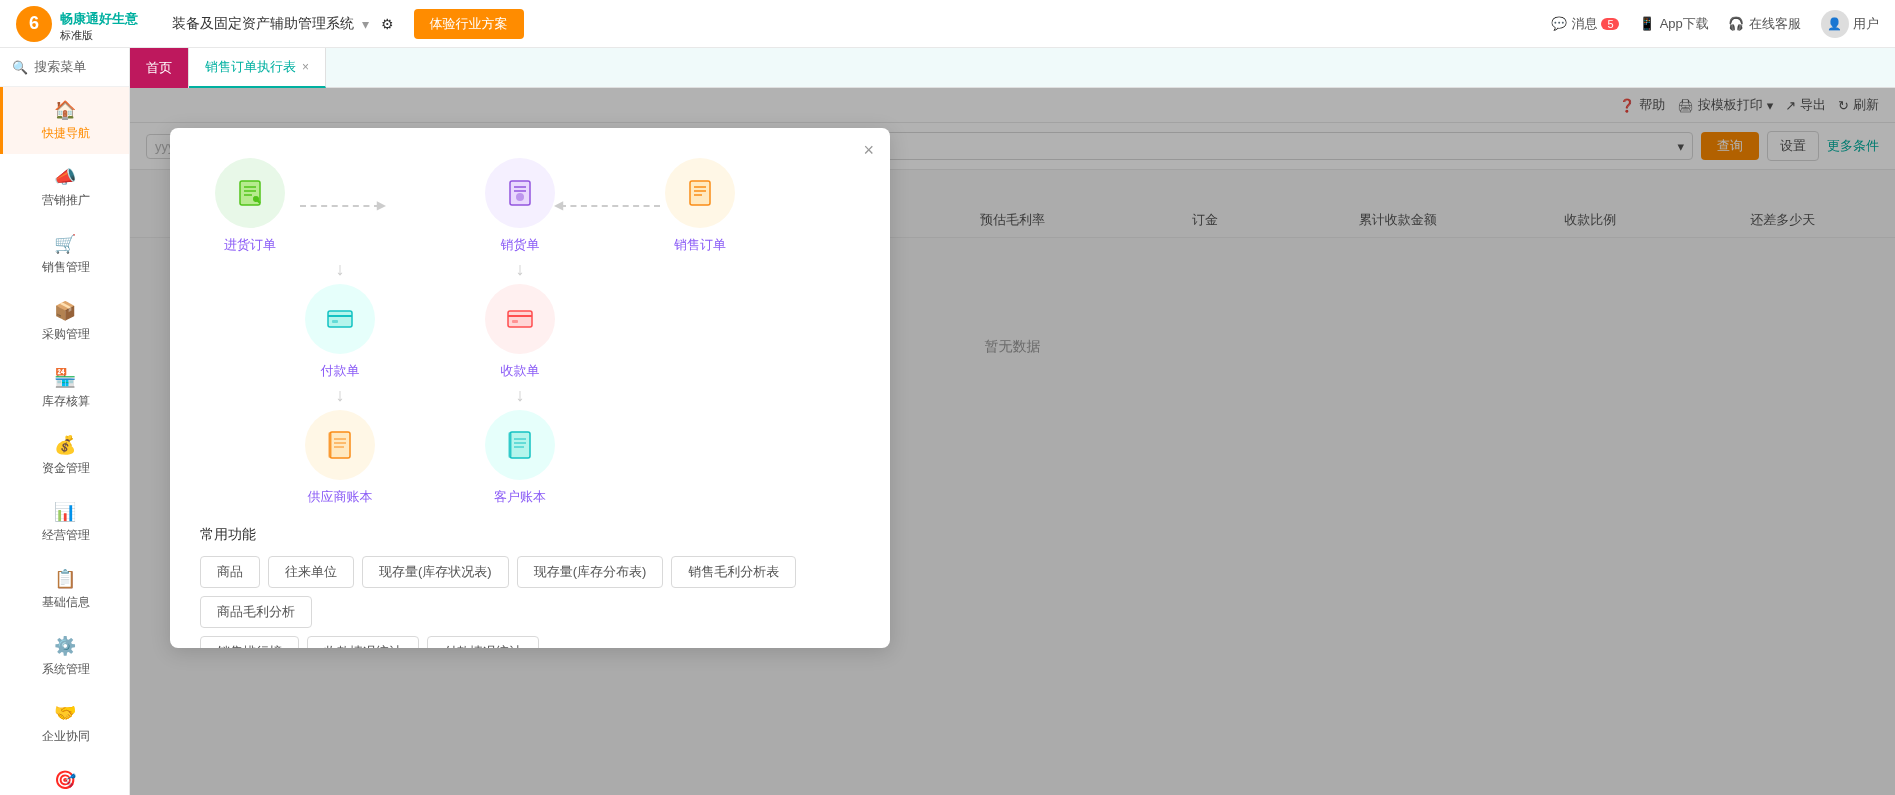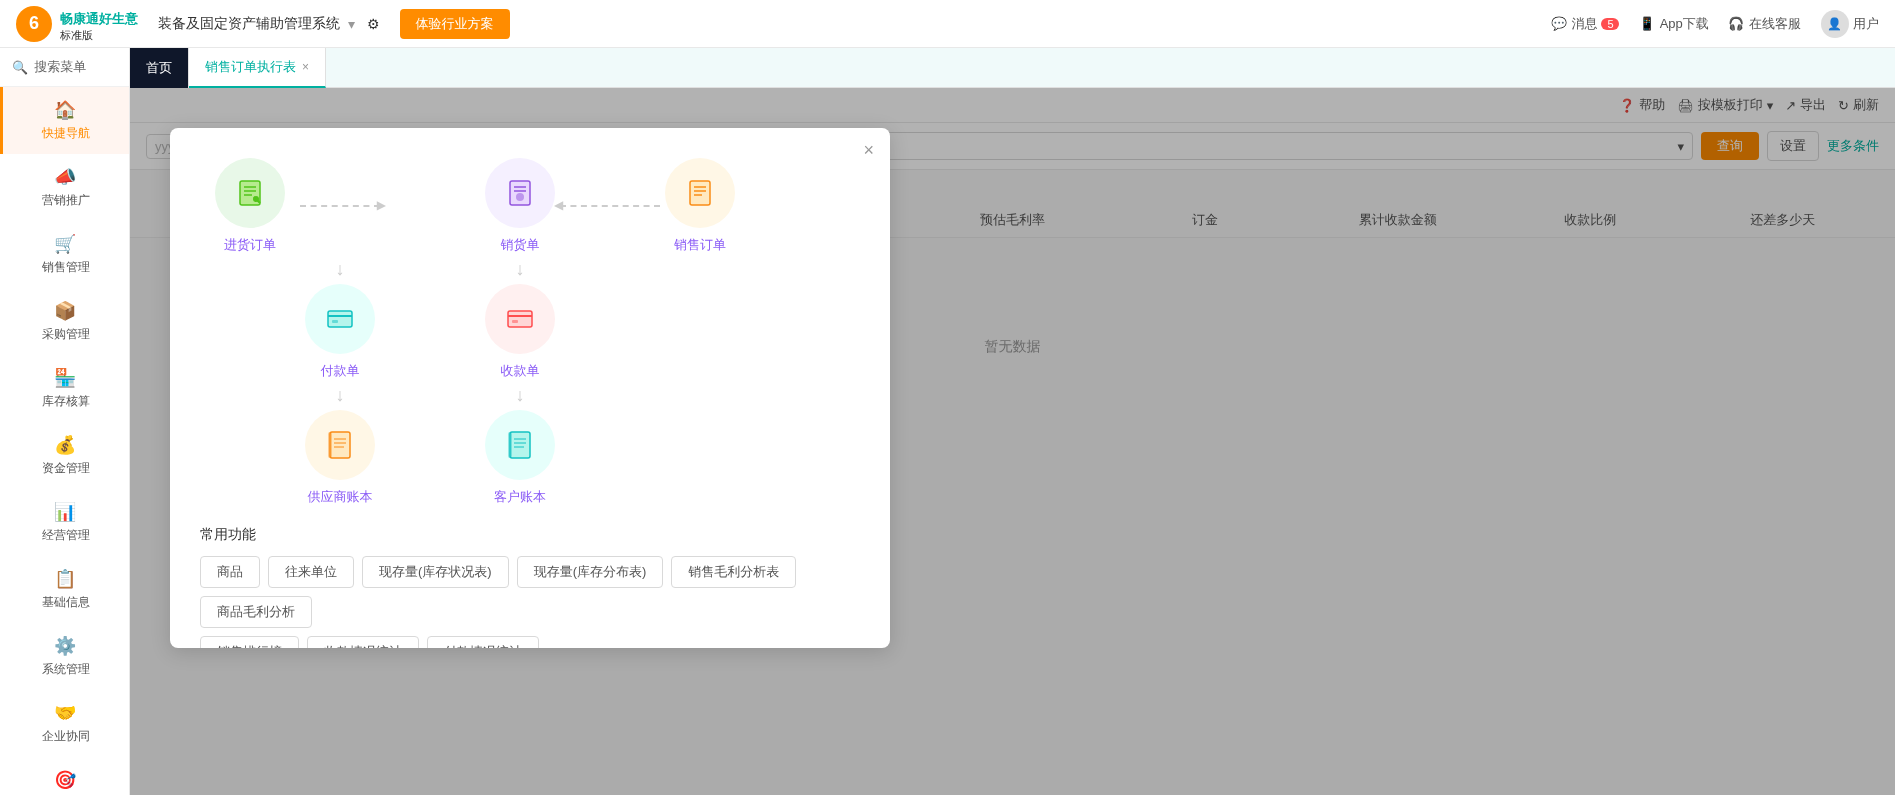--- a/index.html
+++ b/index.html
@@ -12,21 +12,21 @@
     .sidebar { width: 130px; background: #fff; border-right: 1px solid #e8e8e8; flex-shrink: 0; display: flex; flex-direction: column; }
     .content-area { flex: 1; display: flex; flex-direction: column; overflow: hidden; }
     .tab-bar { height: 40px; background: #f0fafa; display: flex; align-items: center; border-bottom: 1px solid #e0e0e0; flex-shrink: 0; }
     .main-content { flex: 1; background: #f5f5f5; overflow: hidden; position: relative; }
 
     
     .logo-area { display: flex; align-items: center; gap: 8px; width: 130px; flex-shrink: 0; }
     .logo-icon { width: 36px; height: 36px; background: #ff8c00; border-radius: 50%; display: flex; align-items: center; justify-content: center; color: white; font-size: 18px; font-weight: bold; }
     .logo-text { font-size: 11px; color: #333; line-height: 1.3; margin-top: 7px; }
     .logo-text .brand { color: #00b0a0; font-weight: bold; font-size: 13px; }
-    .system-title { display: flex; align-items: center; gap: 8px; margin-left: 12px; }
+    .system-title { display: flex; align-items: center; gap: 8px; margin-left: 26px; }
     .system-title span { font-size: 14px; color: #333; }
     .system-title .arrow-icon { color: #999; }
     .settings-icon { color: #666; font-size: 16px; cursor: pointer; margin-left: 4px; }
     .trial-btn { background: #ff8c00; color: white; border: none; padding: 6px 16px; border-radius: 4px; cursor: pointer; font-size: 13px; margin-left: 20px; }
     .top-right { margin-left: auto; display: flex; align-items: center; gap: 20px; }
     .top-right-item { display: flex; align-items: center; gap: 4px; color: #555; font-size: 13px; cursor: pointer; }
     .badge { background: #ff4d4f; color: white; border-radius: 10px; font-size: 11px; padding: 0 5px; min-width: 18px; text-align: center; }
     .user-avatar { width: 28px; height: 28px; border-radius: 50%; background: #ddd; display: flex; align-items: center; justify-content: center; font-size: 12px; color: #666; }
 
     
@@ -34,21 +34,21 @@
     .sidebar-item { display: flex; flex-direction: column; align-items: center; padding: 12px 8px; cursor: pointer; color: #555; font-size: 12px; gap: 4px; border-left: 3px solid transparent; }
     .sidebar-item.active { background: #fff5f0; border-left-color: #ff8c00; color: #ff8c00; }
     .sidebar-item.active .si-icon { color: #ff8c00; }
     .si-icon { font-size: 18px; color: #666; }
     .sidebar-item.active .si-icon { color: #ff8c00; }
 
     
     .tab { display: flex; align-items: center; padding: 0 16px; height: 40px; font-size: 13px; color: #555; cursor: pointer; border-right: 1px solid #e0e0e0; gap: 6px; }
     .tab.active { background: #fff; color: #00b0a0; border-bottom: 2px solid #00b0a0; }
     .tab-close { color: #999; font-size: 12px; }
-    .home-tab { background: #0f172a; color: white; }
+    .home-tab { background: #be185d; color: white; }
 
     
     .toolbar { display: flex; align-items: center; padding: 8px 16px; background: #fff; border-bottom: 1px solid #e8e8e8; gap: 12px; flex-wrap: wrap; }
     .toolbar-btn { display: flex; align-items: center; gap: 4px; color: #555; font-size: 13px; cursor: pointer; }
 
     
     .filter-bar { display: flex; align-items: center; padding: 8px 16px; background: #fff; border-bottom: 1px solid #e8e8e8; gap: 8px; }
     .date-input { border: 1px solid #d9d9d9; border-radius: 4px; padding: 4px 8px; font-size: 13px; color: #999; width: 140px; display: flex; align-items: center; justify-content: space-between; }
     .date-sep { color: #999; }
     .status-select { border: 1px solid #d9d9d9; border-radius: 4px; padding: 4px 8px; font-size: 13px; color: #555; min-width: 140px; display: flex; align-items: center; justify-content: space-between; flex: 1; }

